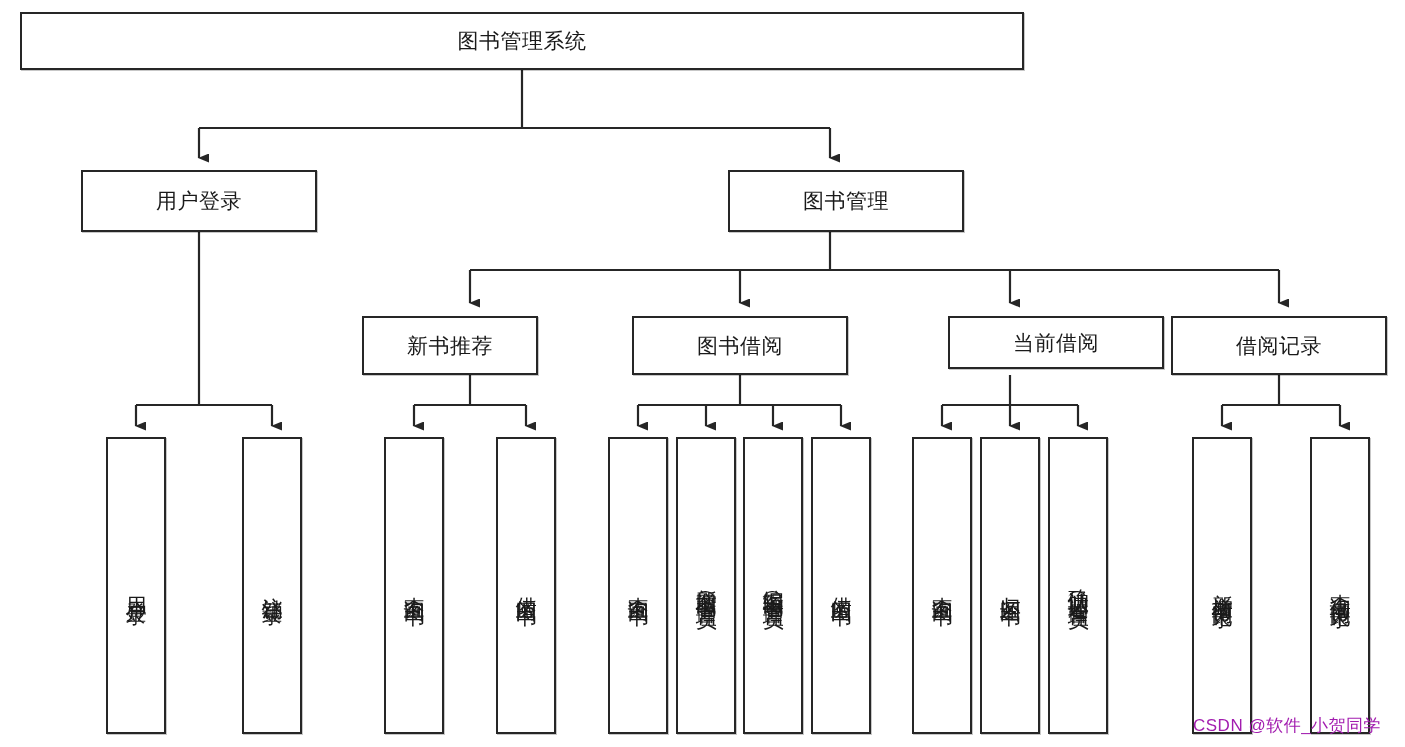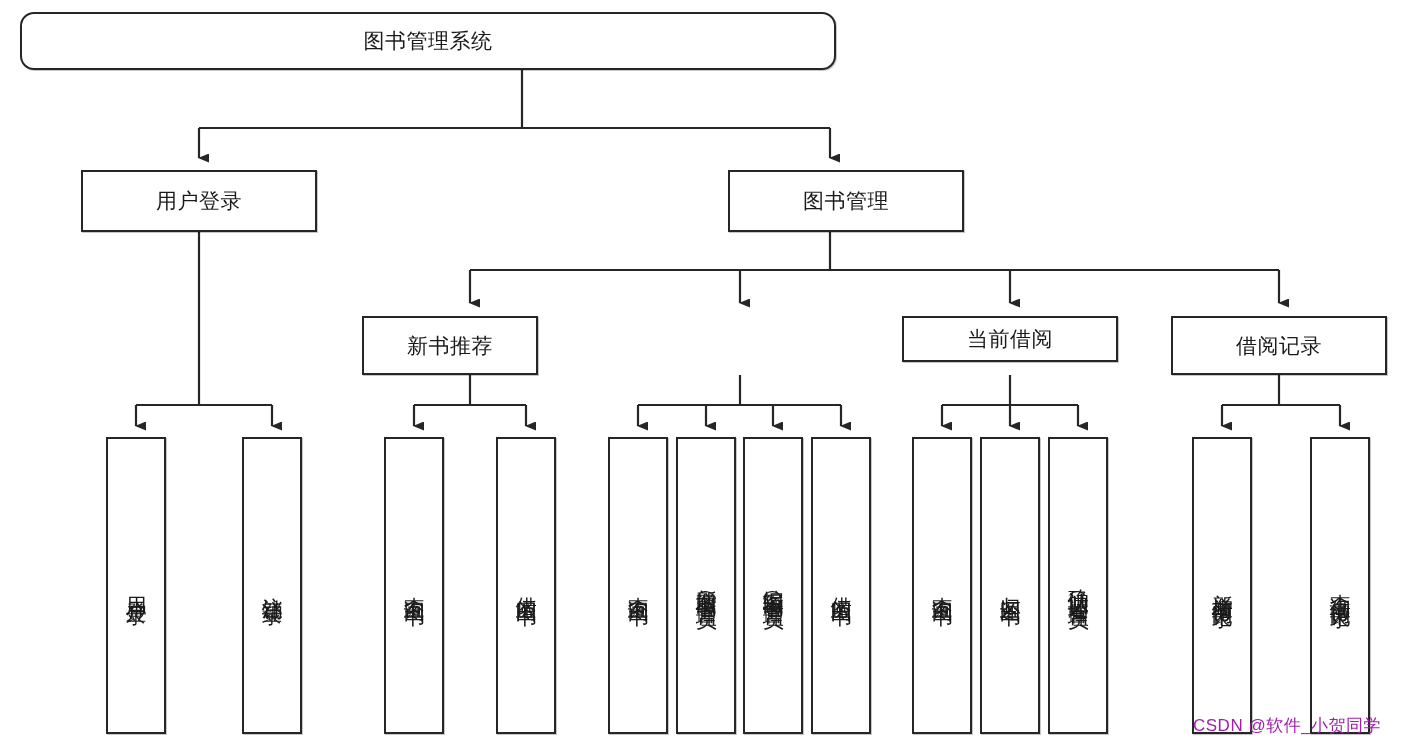--- a/index.html
+++ b/index.html
@@ -116,35 +116,38 @@
       <path d="M1010,405 L1010,426" marker-end="url(#arrow)"></path>
       <path d="M1078,405 L1078,426" marker-end="url(#arrow)"></path>
 
       <path d="M1279,375 L1279,405"></path>
       <path d="M1222,405 L1340,405"></path>
       <path d="M1222,405 L1222,426" marker-end="url(#arrow)"></path>
       <path d="M1340,405 L1340,426" marker-end="url(#arrow)"></path>
     </g>
   </svg>
 
-  <div class="node horiz" style="left:20px; top:12px; width:816px; height:58px;border-radius:14px;">
+  <div class="node horiz" style="left:20px; top:12px; width:1004px; height:58px;">
     <span>图书管理系统</span>
   </div>
 
   <div class="node horiz" style="left:81px; top:170px; width:236px; height:62px;">
     <span>用户登录</span>
   </div>
   <div class="node horiz" style="left:712px; top:170px; width:236px; height:62px;margin-left:16px;">
     <span>图书管理</span>
   </div>
 
   <div class="node horiz" style="left:362px; top:316px; width:176px; height:59px;">
     <span>新书推荐</span>
   </div>
-  <div class="node horiz" style="left:902px; top:316px; width:216px; height:46px;">
+  <div class="node horiz" style="left:632px; top:316px; width:216px; height:59px;">
+    <span>图书借阅</span>
+  </div>
+  <div class="node horiz" style="left:948px; top:316px; width:216px; height:53px;">
     <span>当前借阅</span>
   </div>
   <div class="node horiz" style="left:1171px; top:316px; width:216px; height:59px;">
     <span>借阅记录</span>
   </div>
 
   <div class="node vert" style="left:106px; top:437px; width:60px; height:297px;">
     <span class="vlabel">用户登录</span>
   </div>
   <div class="node vert" style="left:242px; top:437px; width:60px; height:297px;">

